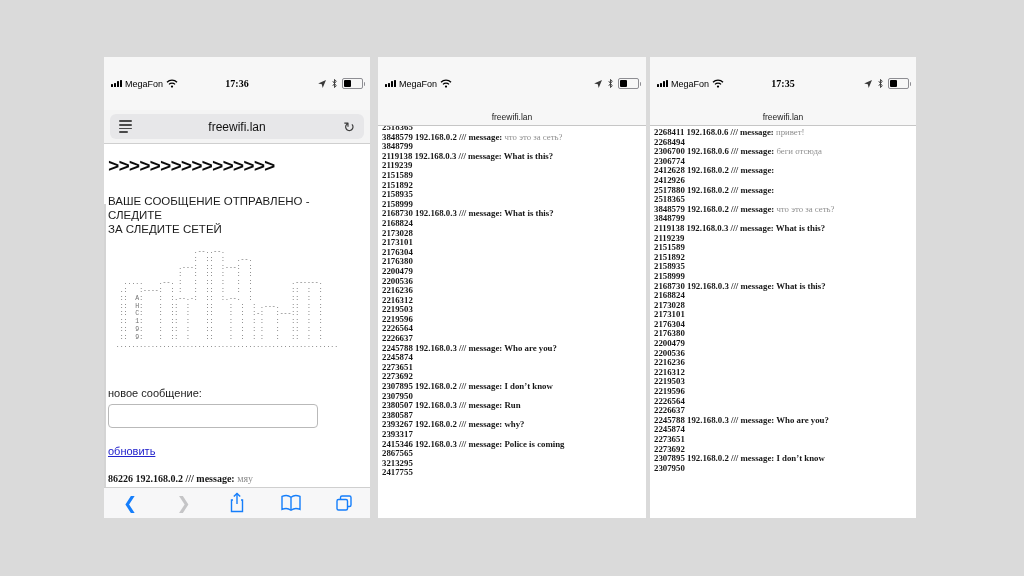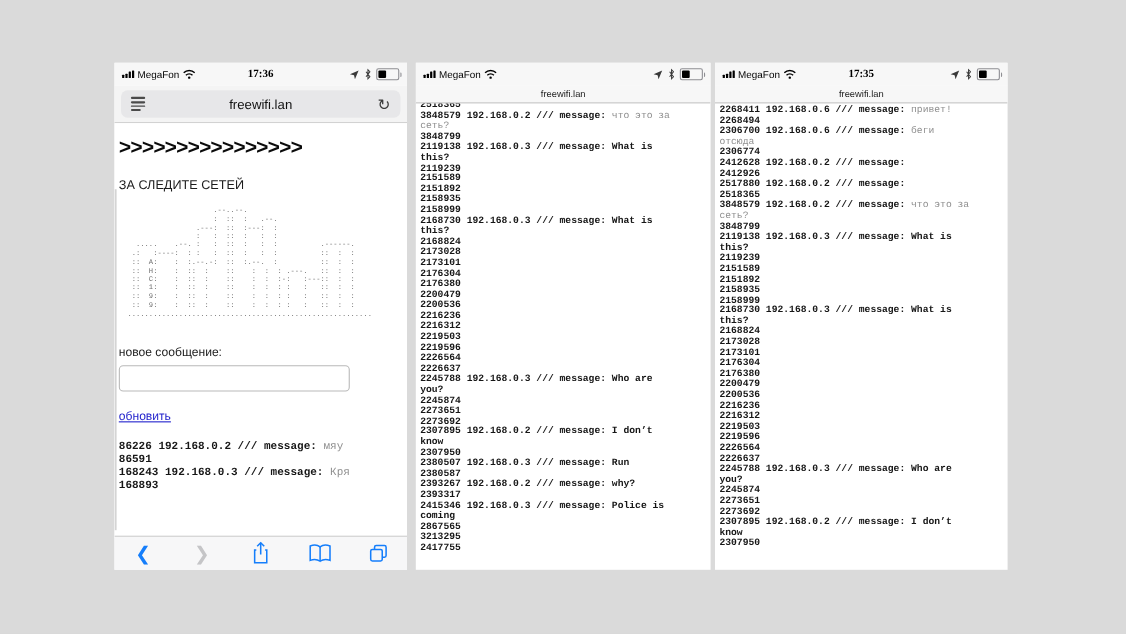--- a/index.html
+++ b/index.html
@@ -4,21 +4,21 @@
 <style>
   html,body{margin:0;padding:0;background:#dadada;font-family:"Liberation Sans",sans-serif;}
   .canvas{position:relative;width:1024px;height:576px;background:#dadada;overflow:hidden;}
   .phone{position:absolute;top:57px;height:461px;background:#ffffff;overflow:hidden;}
   #phone1{left:104px;width:266px;}
   #phone2{left:378px;width:268px;}
   #phone3{left:650px;width:266px;}
 
   
   .statusbar{height:21px;display:flex;align-items:center;justify-content:space-between;
-             padding:0 7px;background:#f7f7f7;font-size:9px;color:#000;}
+             padding:16px 7px;background:#f7f7f7;font-size:9px;color:#000;}
   .sb-left{display:flex;align-items:center;gap:3px;}
   .sb-right{display:flex;align-items:center;gap:4px;}
   .sb-time{font-weight:bold;font-size:10px;position:absolute;left:0;right:0;text-align:center;pointer-events:none;font-family:Liberation Serif, serif;}
   .statusbar{position:relative;}
   .carrier{font-size:9px;letter-spacing:0;}
   .sigbars{display:flex;align-items:flex-end;gap:1px;}
   .sigbars i{display:block;width:2px;background:#000;border-radius:0.5px;}
   .sigbars i:nth-child(1){height:3px;}
   .sigbars i:nth-child(2){height:4.5px;}
   .sigbars i:nth-child(3){height:6px;}
@@ -44,26 +44,26 @@
             font-size:8.5px;color:#222;line-height:14px;}
 
   
   .page1{position:relative;height:377px;padding:0 4px;overflow:hidden;background:#fff;}
   .page-left-border{position:absolute;left:0;top:60px;width:2px;height:310px;background:#d4d4d4;}
   .arrows{margin-top:12px;font-family:"Liberation Mono","DejaVu Sans Mono",monospace;
           font-weight:bold;font-size:19px;color:#0b0b0b;letter-spacing:-1px;white-space:nowrap;}
   .notice{margin-top:16px;font-size:11.5px;line-height:14px;color:#1c1c1c;}
   .ascii{margin:12px 0 0 0;font-family:"Liberation Mono","DejaVu Sans Mono",monospace;
          font-size:6.5px;line-height:7.8px;color:#6f6f6f;white-space:pre;}
-  .form-label{margin-top:26px;font-size:11px;color:#1c1c1c;}
+  .form-label{margin-top:38px;font-size:11px;color:#1c1c1c;}
   .msg-input{margin-top:5px;width:196px;height:22px;border:1px solid #b9b9b9;border-radius:4px;background:#fff;outline:none;font-size:12px;padding:0 6px;}
   .refresh-link{display:inline-block;margin-top:17px;font-size:11px;color:#2222cc;text-decoration:underline;cursor:pointer;}
 
   
-  .log{font-family:Liberation Mono, monospace;color:#161616;font-weight:bold;}
+  .log{font-family:Liberation Serif, serif;color:#161616;font-weight:bold;}
   .log .muted{color:#8f8f8f;font-weight:normal;}
   .log-row{white-space:pre-wrap;word-wrap:break-word;}
   .log-l{margin-top:14px;font-size:10px;line-height:12px;width:250px;max-height:44px;overflow:hidden;}
   .log-m{padding:2px 0 0 4px;font-size:8.8px;line-height:9.6px;width:232px;overflow:hidden;}
   .log-m.clip-first .log-row:first-child{margin-top:-5px;}
 
   
   .toolbar{position:absolute;left:0;right:0;bottom:0;height:30px;background:#f7f7f8;
            border-top:1px solid #cfcfcf;display:flex;align-items:center;justify-content:space-between;padding:0 14px;}
   .tb-btn{display:flex;align-items:center;justify-content:center;width:24px;height:24px;}
@@ -117,20 +117,21 @@
           </span>
         <span class="url-text">freewifi.lan</span>
         <span class="refresh-icon">↻</span>
       </div>
     </div>
 
     <div class="page1">
       <div class="page-left-border"></div>
       <div class="arrows">&gt;&gt;&gt;&gt;&gt;&gt;&gt;&gt;&gt;&gt;&gt;&gt;&gt;&gt;&gt;&gt;</div>
       <div class="notice">
+        <div>ВАШЕ СООБЩЕНИЕ ОТПРАВЛЕНО - СЛЕДИТЕ</div>
         <div>ЗА СЛЕДИТЕ СЕТЕЙ</div>
       </div>
       <pre class="ascii">                      .--..--.
                       :  ::  :   .--.
                   .---:  ::  :---:  :
                   :   :  ::  :   :  :
     .....    .--. :   :  ::  :   :  :          .------.
    .:   :----:  : :   :  ::  :   :  :          ::  :  :
    ::  А:    :  :.--.-:  ::  :.--.  :          ::  :  :
    ::  Н:    :  ::  :    ::    :  :  : .---.   ::  :  :

